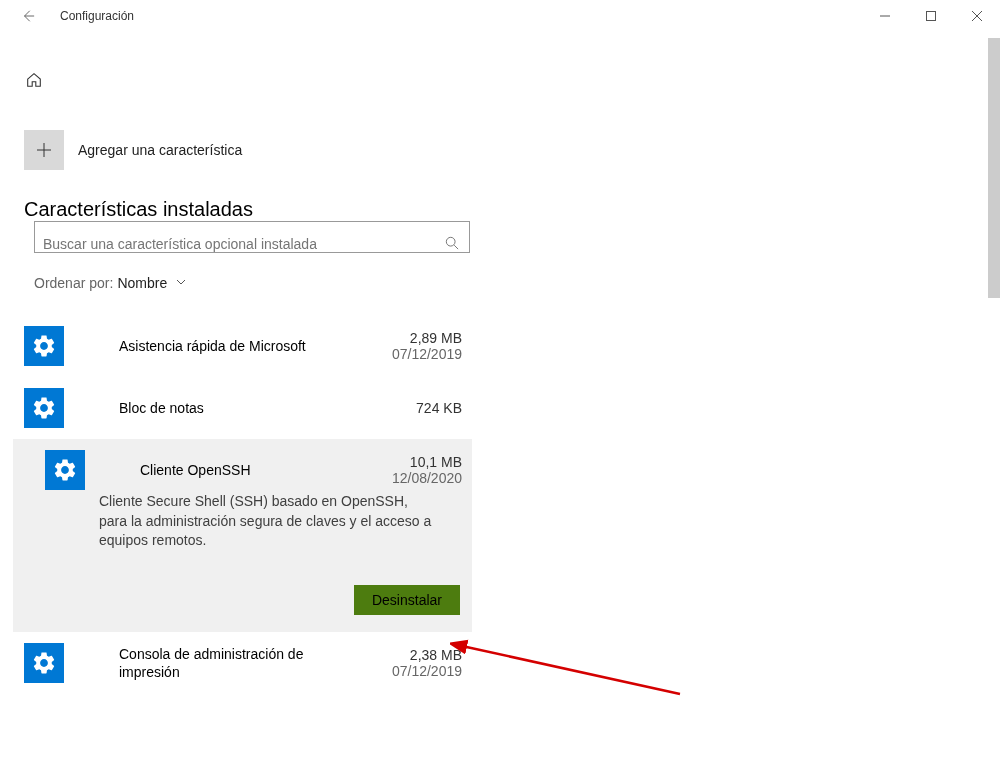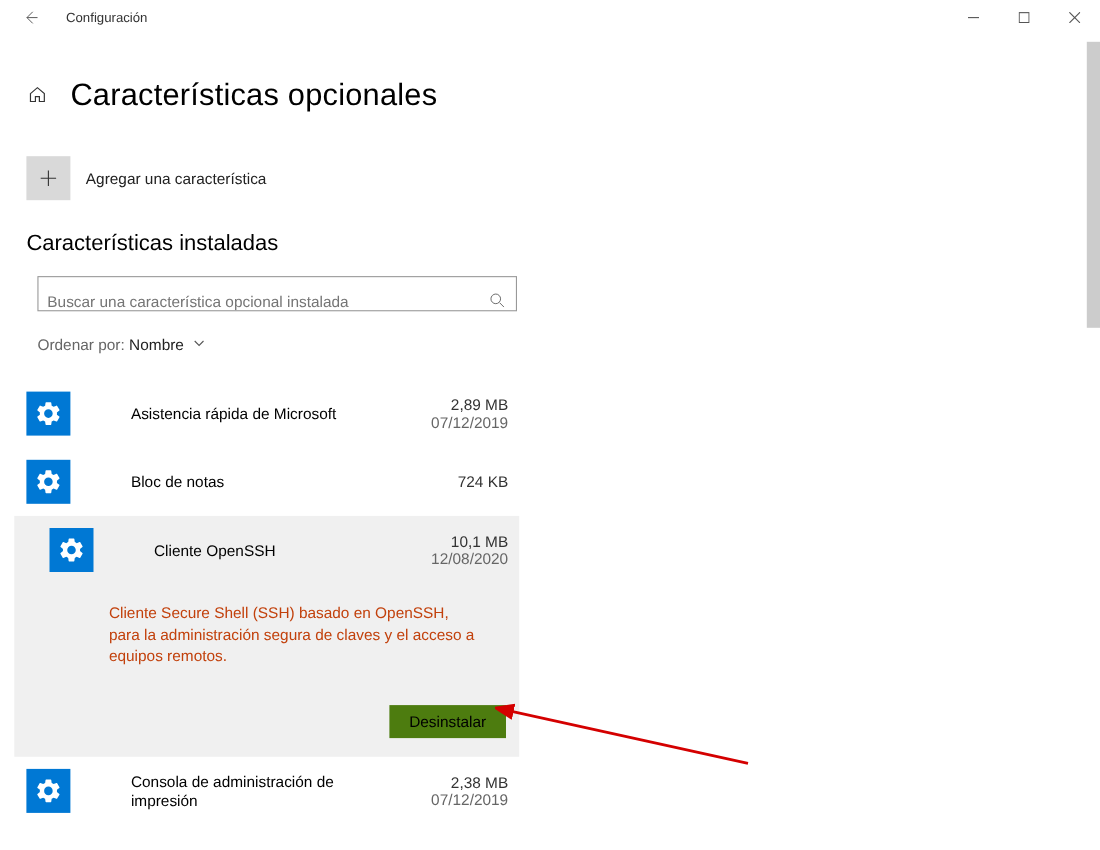--- a/index.html
+++ b/index.html
@@ -97,21 +97,20 @@
       display: inline-block;
       color: #0067c0;
       font-size: 14px;
       cursor: pointer;
       margin-bottom: 42px;
     }
     .section-title {
       font-size: 20px;
       font-weight: 400;
       color: #000;
-      margin-bottom: 18px;
     }
     .search-box {
       width: 436px;
       height: 32px;
       border: 1px solid #999;
       display: flex;
       align-items: flex-end;
       padding: 0 8px;
       margin-bottom: 22px;
       margin-left: 10px;
@@ -187,23 +186,23 @@
       font-size: 14px;
       color: #333;
       min-width: 90px;
     }
     .feature-date {
       color: #666;
       font-size: 14px;
     }
     .feature-desc {
       font-size: 14px;
-      color: #c2410c;
+      color: #404040;
       margin-left: 54px;
-      margin-top: 28px;
+      margin-top: 2px;
       line-height: 1.4;
       padding-right: 30px;
     }
     .uninstall-row {
       display: flex;
       justify-content: flex-end;
       width: 100%;
       margin-top: 34px;
       margin-bottom: 6px;
       padding-right: 2px;
@@ -263,21 +262,20 @@
 
 <div class="scrollbar"></div>
 
 <div class="content">
   <div class="page-header">
     <div class="home-icon">
       <svg width="18" height="18" viewBox="0 0 20 20">
           <path d="M3 9 L10 3 L17 9 L17 17 L12 17 L12 12 L8 12 L8 17 L3 17 Z" stroke="currentColor" stroke-width="1.2" fill="none"></path>
         </svg>
     </div>
-    <h1 class="page-title">Características opcionales</h1>
   </div>
 
   <div class="add-feature-row">
     <div class="plus-box">
       <svg width="16" height="16">
           <line x1="8" y1="1" x2="8" y2="15" stroke="currentColor" stroke-width="1"></line>
           <line x1="1" y1="8" x2="15" y2="8" stroke="currentColor" stroke-width="1"></line>
         </svg>
     </div>
     <span class="add-feature-label">Agregar una característica</span>

